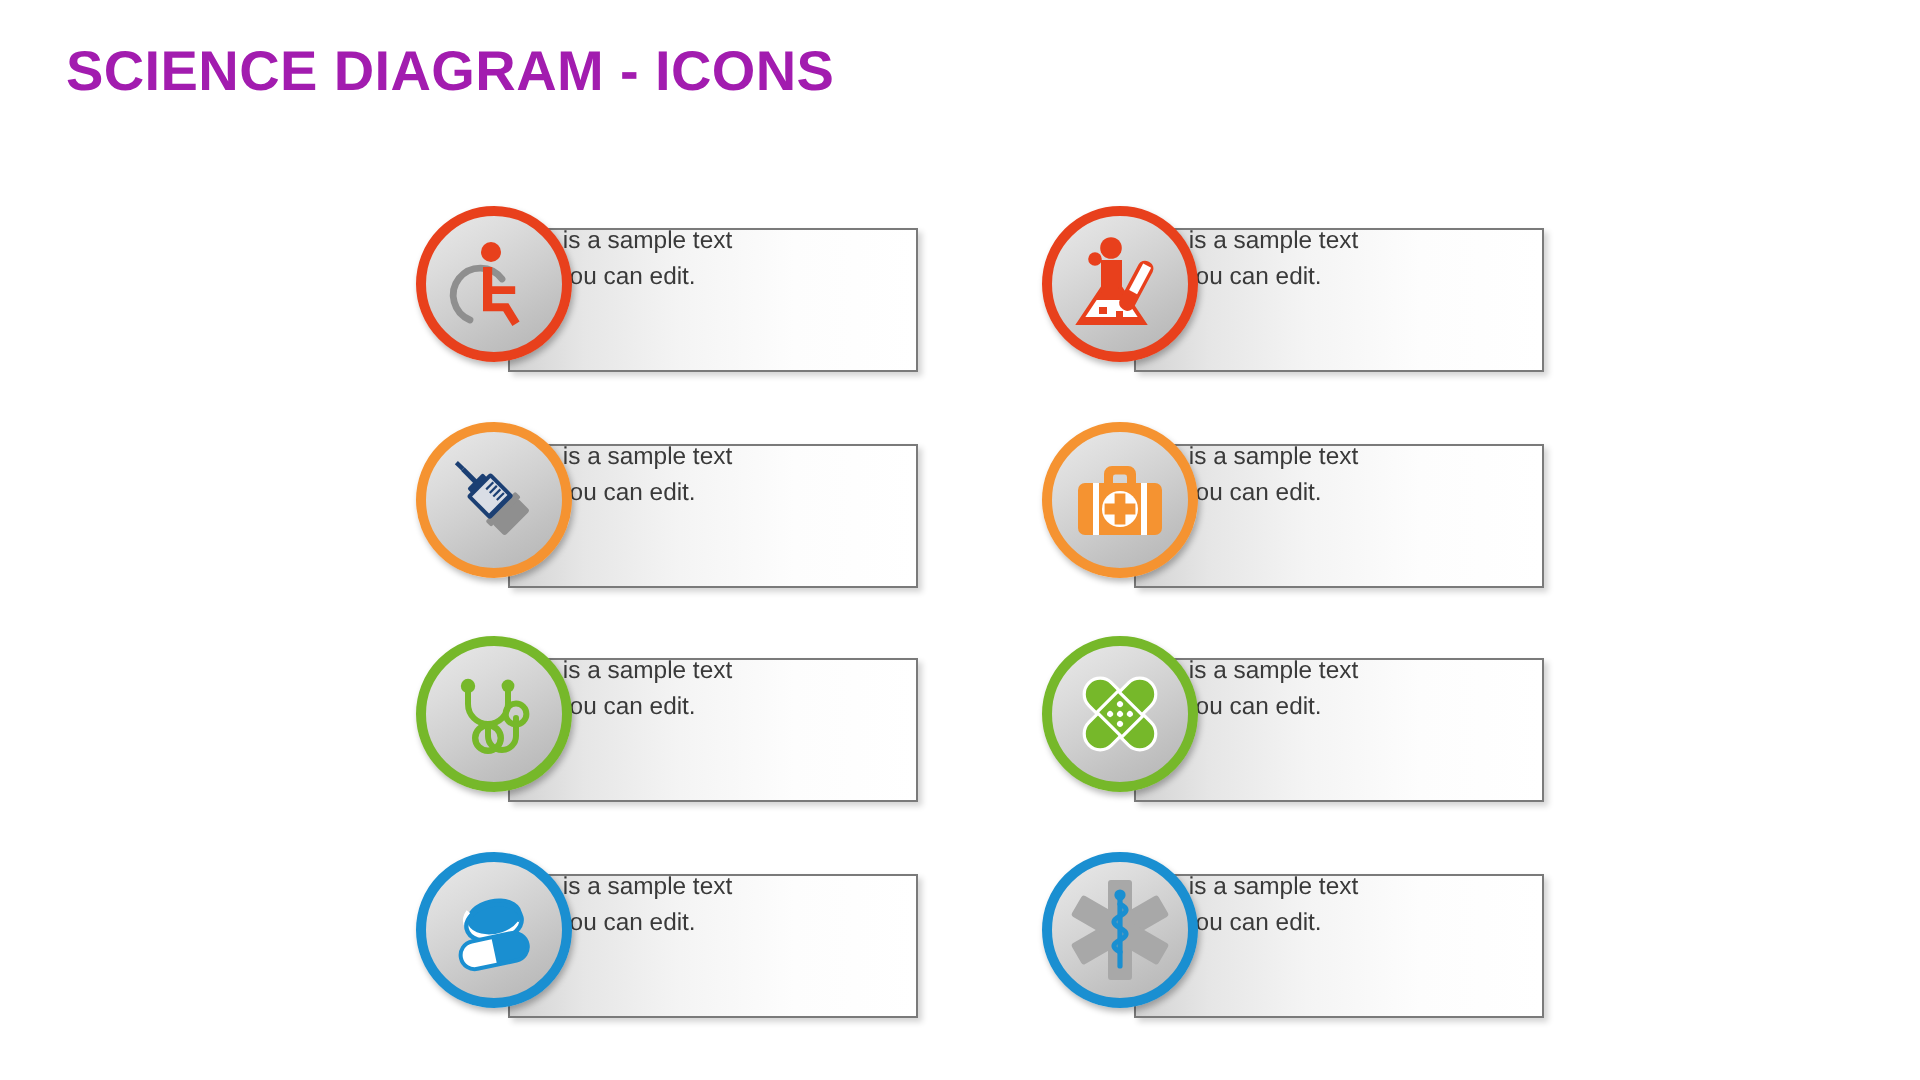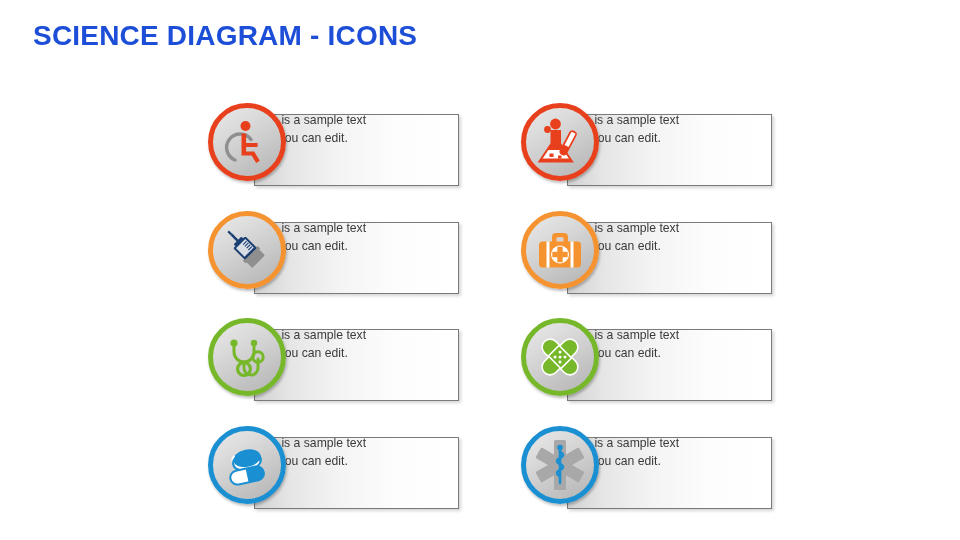--- a/index.html
+++ b/index.html
@@ -23,21 +23,21 @@
     background: #ffffff;
   }
 
   #page-title {
     position: absolute;
     left: 33px;
     top: 20px;
     font-size: 28px;
     font-weight: bold;
     letter-spacing: 0.2px;
-    color: #1d4ed8;
+    color: #a21caf;
     font-family: "Liberation Sans", sans-serif;
     white-space: nowrap;
   }
 
   .item {
     position: absolute;
     width: 252px;
     height: 95px;
   }
 

